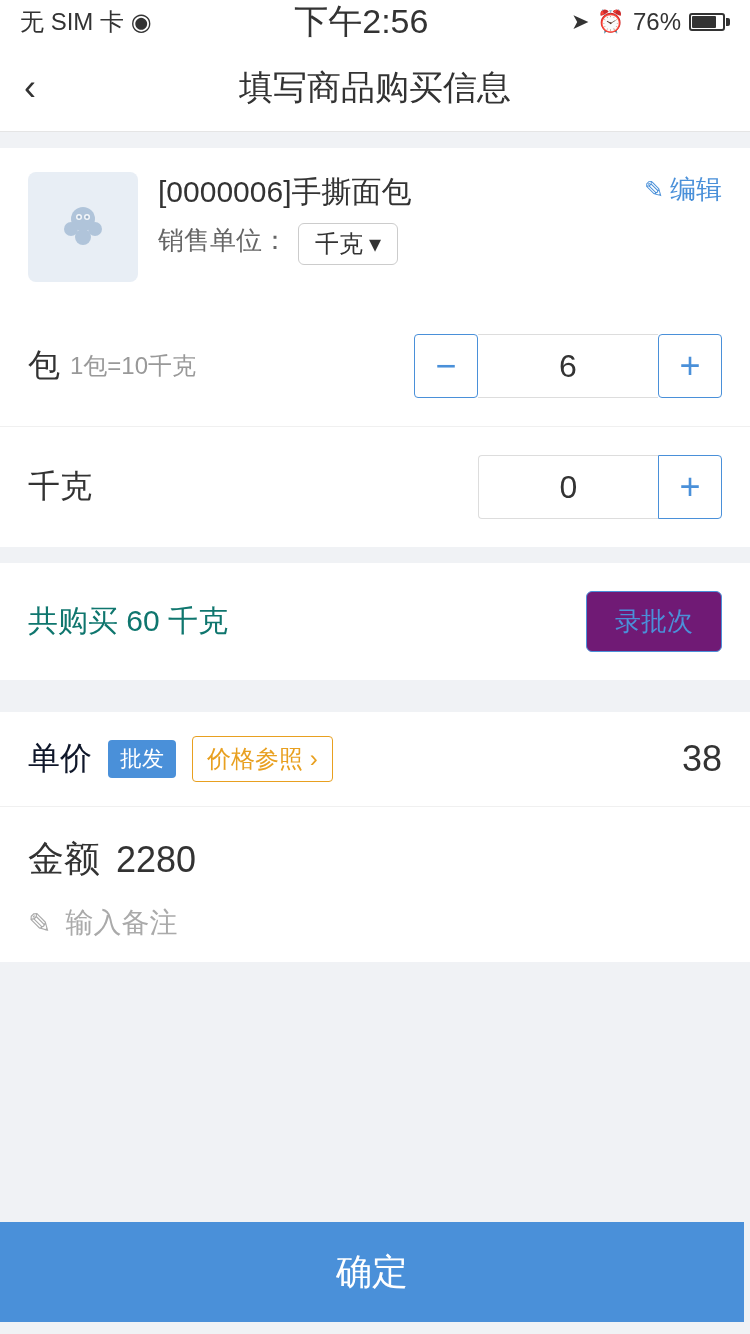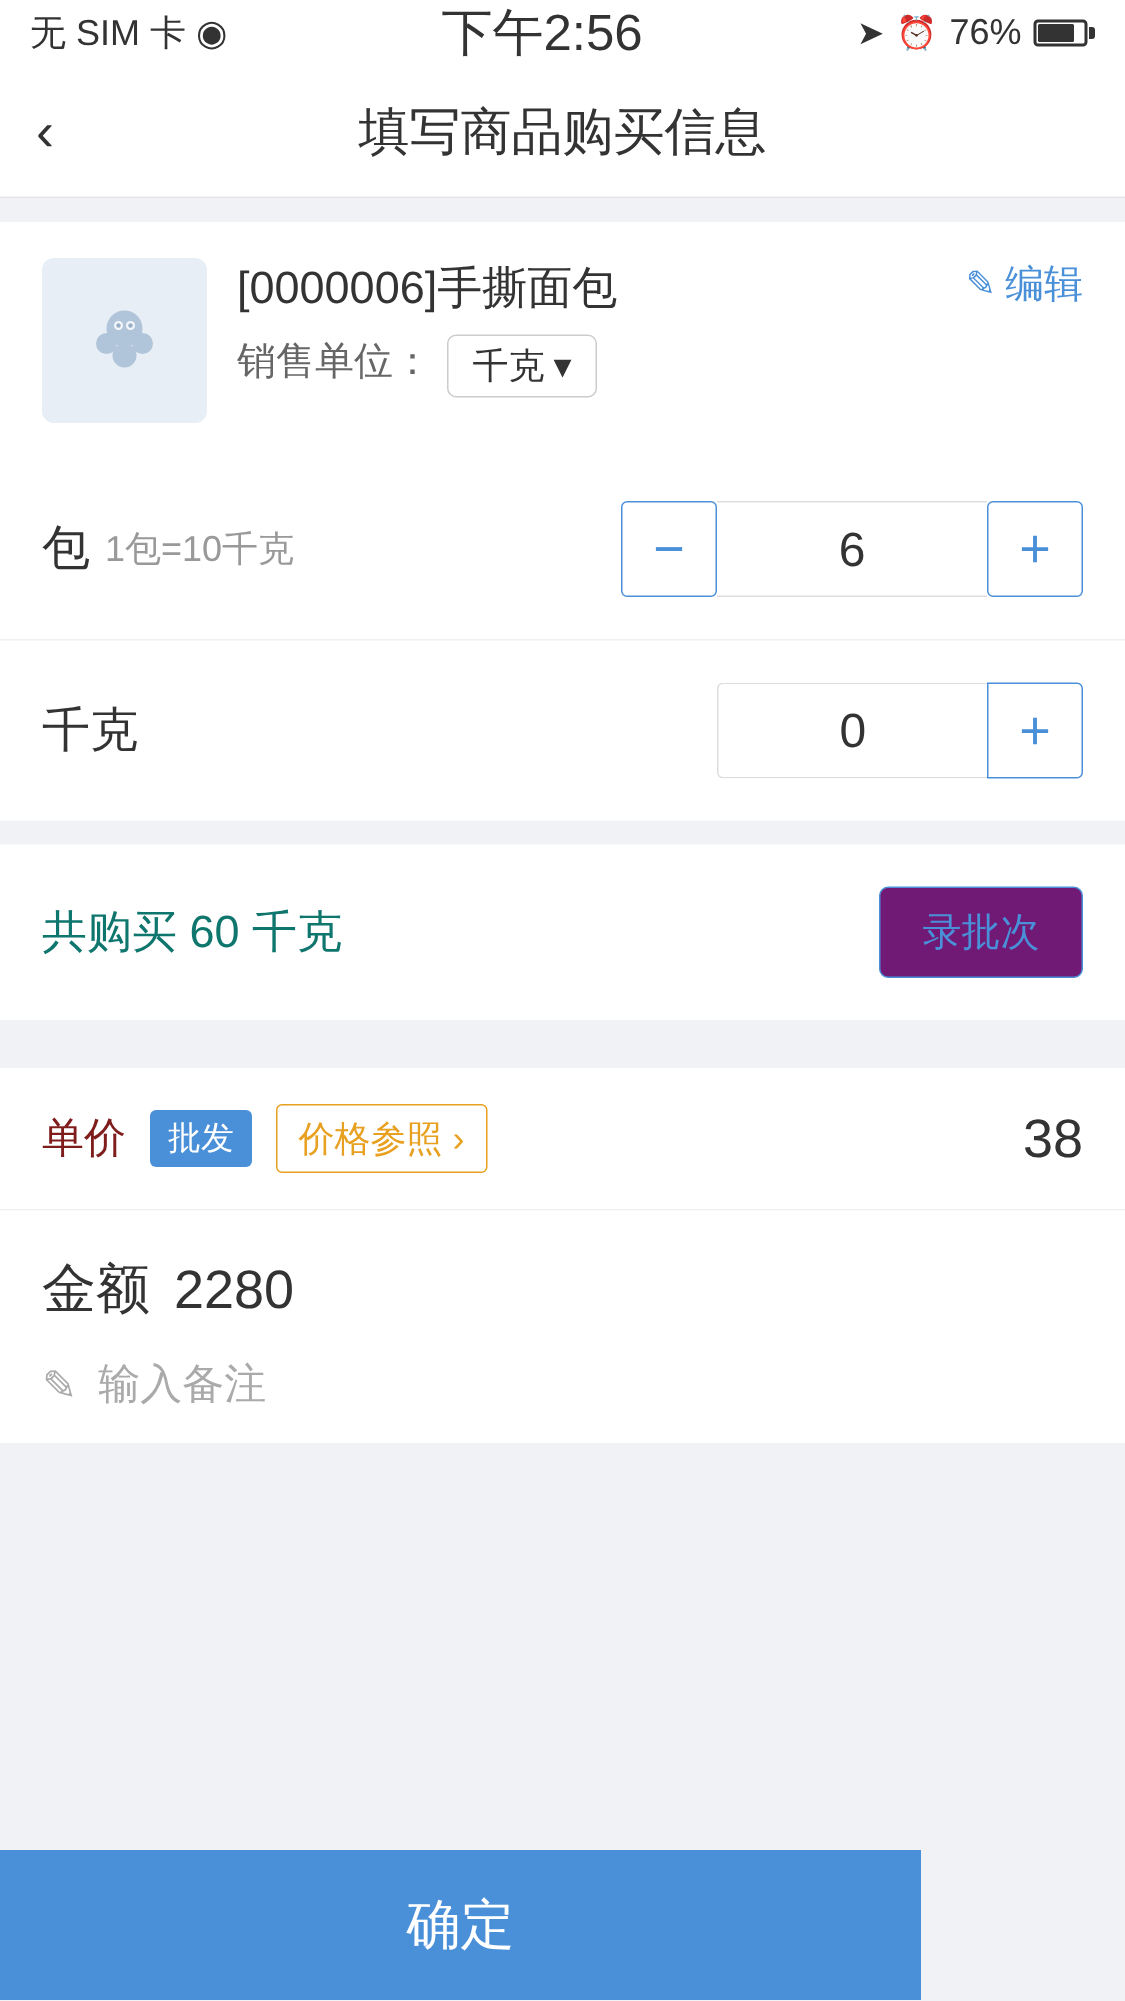--- a/index.html
+++ b/index.html
@@ -172,21 +172,21 @@
     
     .price-section {
       background: #fff;
       padding: 24px 28px;
       display: flex;
       align-items: center;
       gap: 16px;
       margin-bottom: 0;
       border-bottom: 1px solid #f0f0f0;
     }
-    .price-label { font-size: 28px; color: #7f1d1d; }
+    .price-label { font-size: 32px; color: #0f172a; }
     .tag-pifa {
       background: #4a90d9;
       color: #fff;
       font-size: 22px;
       padding: 4px 12px;
       border-radius: 4px;
     }
     .price-ref-btn {
       border: 1px solid #e8a020;
       color: #e8a020;
@@ -233,23 +233,23 @@
     
     .content-gray {
       background: #f0f2f5;
       flex: 1;
       min-height: 300px;
     }
 
     
     .confirm-bar {
       position: fixed;
-      bottom: 1px;
+      bottom: 12px;
       left: 0;
-      width: 614px;
+      width: 744px;
       height: 100px;
       background: #4a90d9;
       display: flex;
       align-items: center;
       justify-content: center;
       cursor: pointer;
     }
     .confirm-text {
       color: #fff;
       font-size: 36px;

